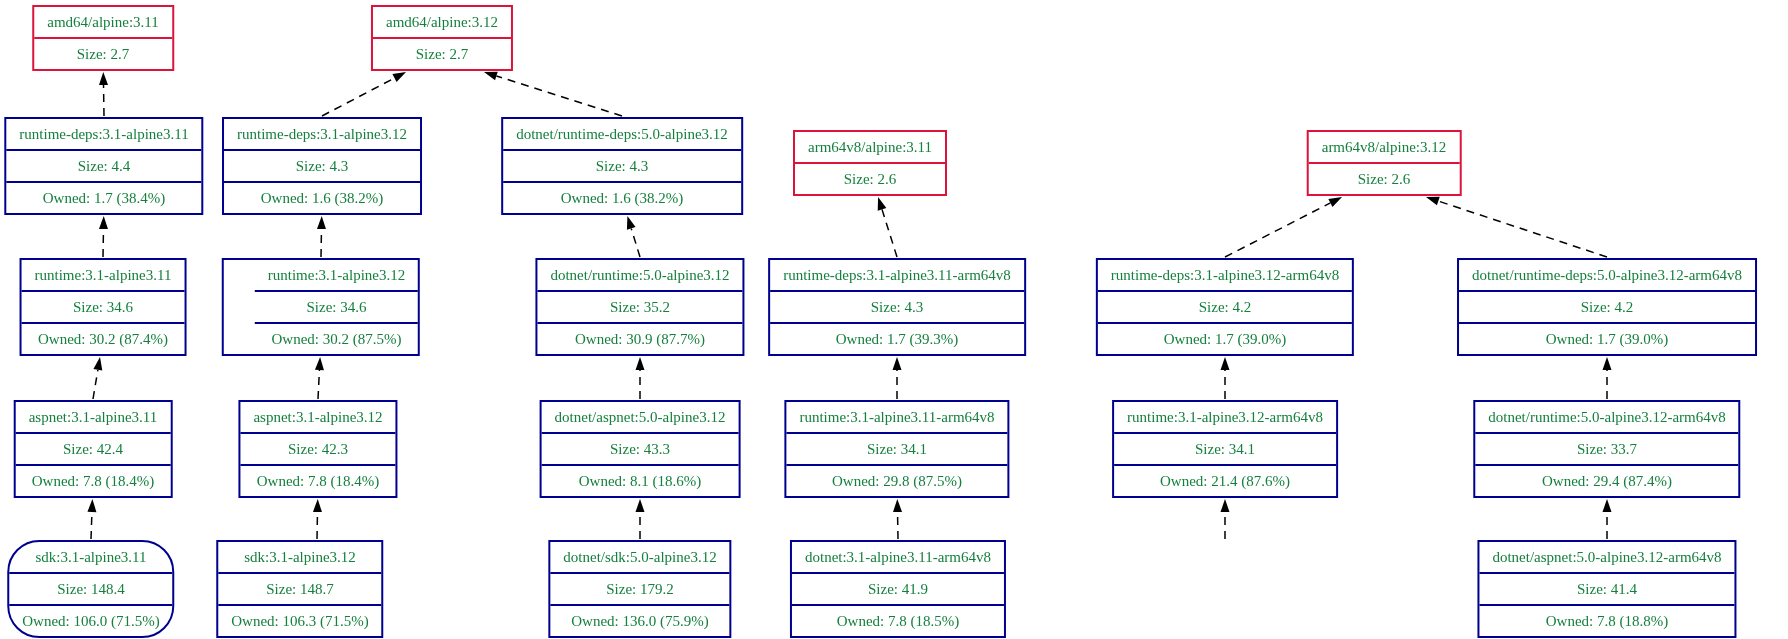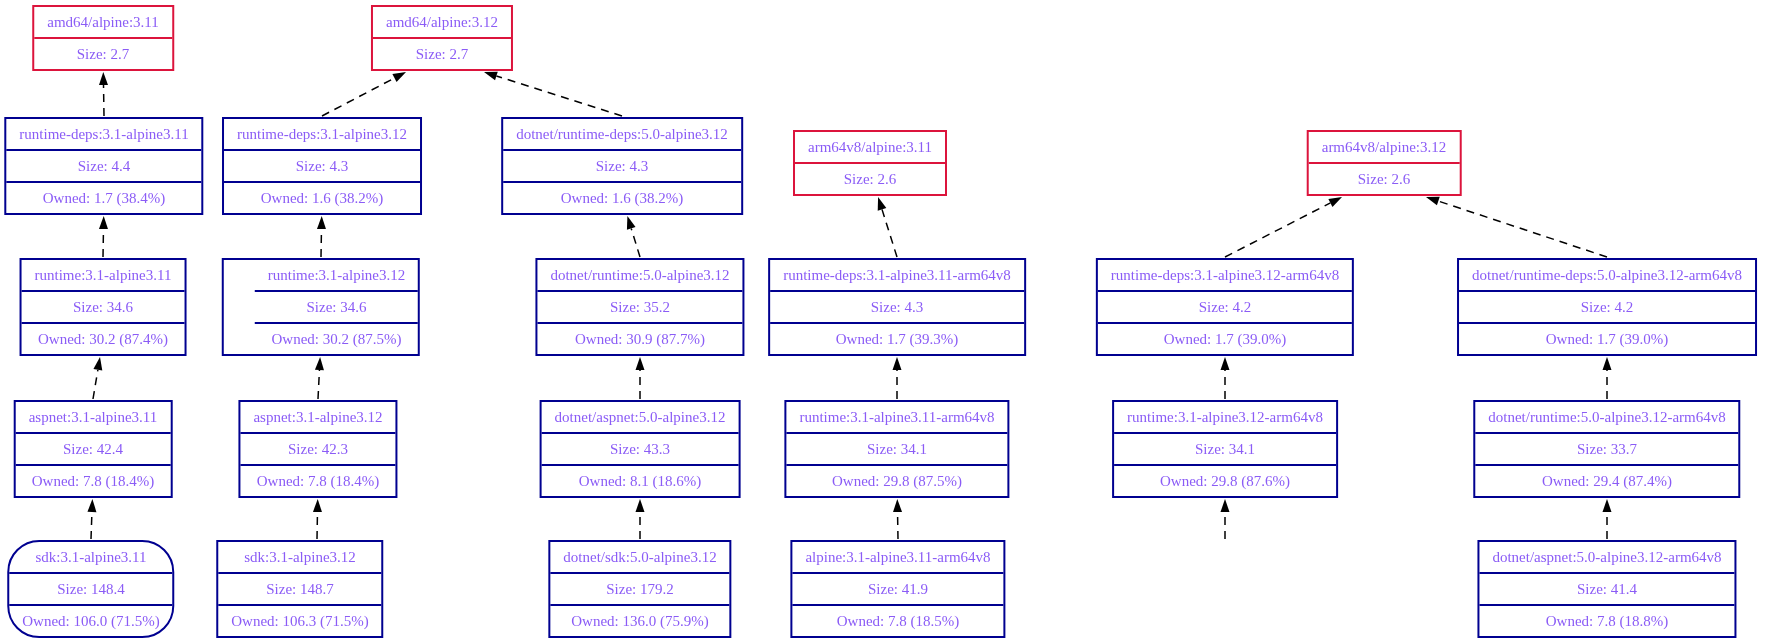--- a/index.html
+++ b/index.html
@@ -32,21 +32,21 @@
   }
   .node.image { border: 2px solid var(--image-border, #000090); }
   .node.registry { border: 2px solid var(--registry-border, #dc143c); }
   .node .row { padding: 5px 13px; }
   .node.image .row + .row { border-top: 2px solid var(--image-border, #000090); }
   .node.registry .row + .row { border-top: 2px solid var(--registry-border, #dc143c); }
 </style>
 </head>
 <body>
 
-<div id="stage" style="background: rgb(255, 255, 255); color: #8b5cf6;">
+<div id="stage" style="background: rgb(255, 255, 255); color: #15803d;">
   <svg id="edges" xmlns="http://www.w3.org/2000/svg" viewBox="0 0 1788 639">
       <g>
         <line x1="104" y1="116" x2="103.50679201402991" y2="84.99835516759461" stroke="#000000" stroke-width="1.5" stroke-dasharray="8,6"></line>
         <polygon points="103.3,72 108.00622264896651,84.92677331658426 99.00736137909331,85.06993701860496" fill="#000000"></polygon>
       </g>
       <g>
         <line x1="103" y1="257" x2="103.47808112204851" y2="228.99810570858727" stroke="#000000" stroke-width="1.5" stroke-dasharray="8,6"></line>
         <polygon points="103.7,216 107.97742540579026,229.07492378172432 98.97873683830676,228.92128763545023" fill="#000000"></polygon>
       </g>
       <g>
@@ -206,33 +206,33 @@
       <div class="row">runtime-deps:3.1-alpine3.11-arm64v8</div>
       <div class="row">Size: 4.3</div>
       <div class="row">Owned: 1.7 (39.3%)</div>
     </div>
     <div class="node image" id="n-runtime-311-arm" style="left: 897px; top: 400px;">
       <div class="row">runtime:3.1-alpine3.11-arm64v8</div>
       <div class="row">Size: 34.1</div>
       <div class="row">Owned: 29.8 (87.5%)</div>
     </div>
     <div class="node image" id="n-aspnet-311-arm" style="left: 898px; top: 540px;">
-      <div class="row">alpine:3.1-alpine3.11-arm64v8</div>
+      <div class="row">dotnet:3.1-alpine3.11-arm64v8</div>
       <div class="row">Size: 41.9</div>
       <div class="row">Owned: 7.8 (18.5%)</div>
     </div>
     <div class="node image" id="n-runtime-deps-312-arm" style="left: 1225px; top: 258px;">
       <div class="row">runtime-deps:3.1-alpine3.12-arm64v8</div>
       <div class="row">Size: 4.2</div>
       <div class="row">Owned: 1.7 (39.0%)</div>
     </div>
     <div class="node image" id="n-runtime-312-arm" style="left: 1225px; top: 400px;">
       <div class="row">runtime:3.1-alpine3.12-arm64v8</div>
       <div class="row">Size: 34.1</div>
-      <div class="row">Owned: 29.8 (87.6%)</div>
+      <div class="row">Owned: 21.4 (87.6%)</div>
     </div>
     <div class="node image" id="n-dotnet-runtime-deps-50-arm" style="left: 1607px; top: 258px;">
       <div class="row">dotnet/runtime-deps:5.0-alpine3.12-arm64v8</div>
       <div class="row">Size: 4.2</div>
       <div class="row">Owned: 1.7 (39.0%)</div>
     </div>
     <div class="node image" id="n-dotnet-runtime-50-arm" style="left: 1607px; top: 400px;">
       <div class="row">dotnet/runtime:5.0-alpine3.12-arm64v8</div>
       <div class="row">Size: 33.7</div>
       <div class="row">Owned: 29.4 (87.4%)</div>

